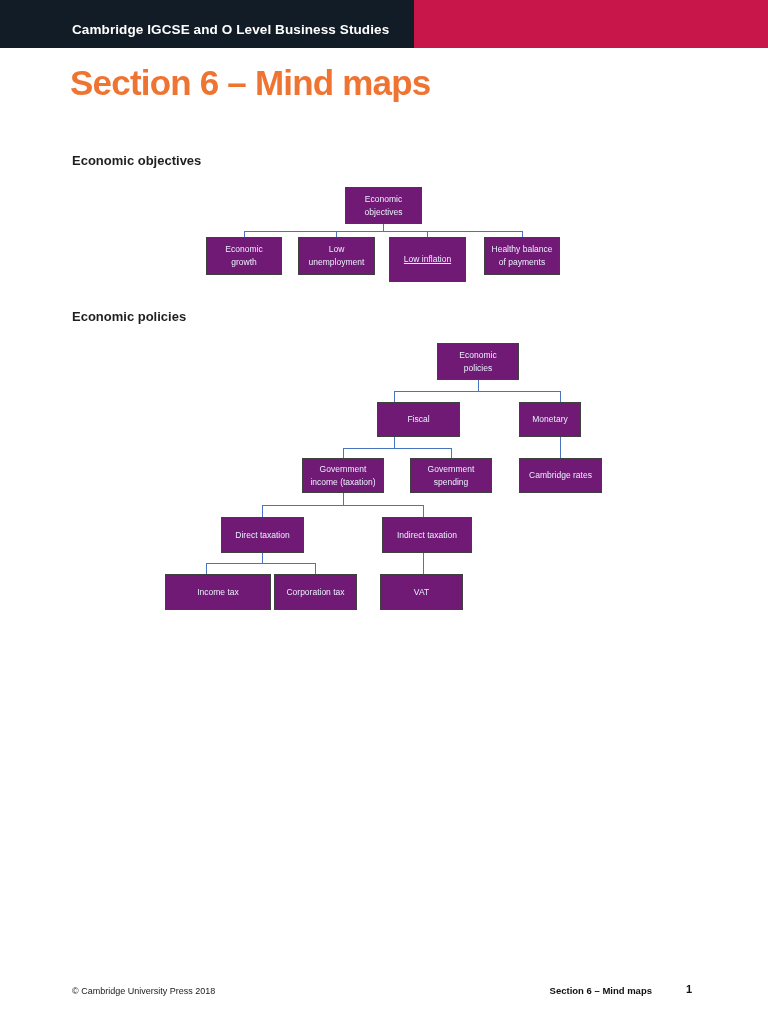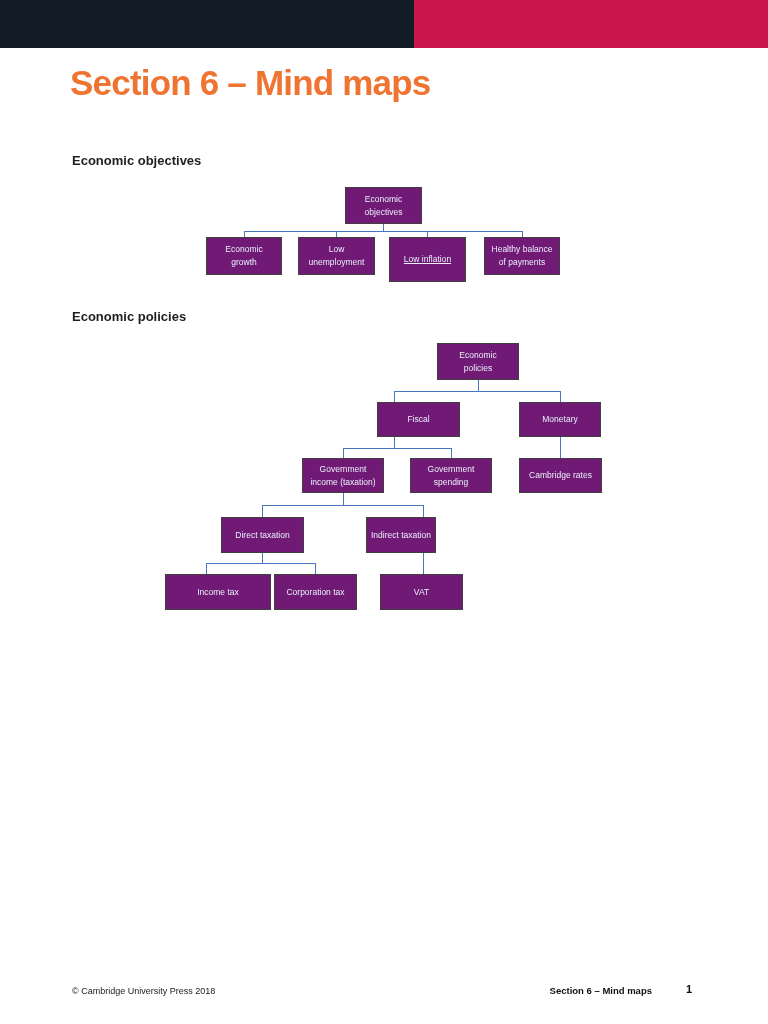--- a/index.html
+++ b/index.html
@@ -34,20 +34,21 @@
   .foot-section { position:absolute; right:116px; top:985px; font-size:9.5px; font-weight:bold; color:#111111; }
   .foot-page { position:absolute; left:686px; top:983px; font-size:11px; font-weight:bold; color:#111111; }
 </style>
 </head>
 <body>
 
 <div class="page">
 
   <div class="hdr-dark"></div>
   <div class="hdr-accent"></div>
+  <div class="hdr-title">Cambridge IGCSE and O Level Business Studies</div>
 
   <h1 class="section-title">Section 6 – Mind maps</h1>
 
   <h3 class="map-heading mh1">Economic objectives</h3>
 
   <div>
     <div class="node" style="left:345px; top:187px; width:77px; height:37px;">Economic
 objectives</div>
 
     <div class="vline" style="left:383px; top:224px; height:7px;"></div>
@@ -71,41 +72,41 @@
   <div>
     <div class="node" style="left:437px; top:343px; width:82px; height:37px;">Economic
 policies</div>
 
     <div class="vline" style="left:478px; top:380px; height:11px;"></div>
     <div class="hline" style="left:394px; top:391px; width:166px;"></div>
     <div class="vline" style="left:394px; top:391px; height:11px;"></div>
     <div class="vline" style="left:560px; top:391px; height:11px;"></div>
 
     <div class="node" style="left:353px; top:402px; width:83px; height:35px;margin-left:24px;">Fiscal</div>
-    <div class="node" style="left:519px; top:402px; width:82px; height:35px;">Monetary</div>
+    <div class="node" style="left:519px; top:402px; width:62px; height:35px;">Monetary</div>
 
     <div class="vline" style="left:394px; top:437px; height:11px;"></div>
     <div class="hline" style="left:343px; top:448px; width:108px;"></div>
     <div class="vline" style="left:343px; top:448px; height:10px;"></div>
     <div class="vline" style="left:451px; top:448px; height:10px;"></div>
     <div class="vline" style="left:560px; top:437px; height:21px;"></div>
 
     <div class="node" style="left:302px; top:458px; width:82px; height:35px;">Government
 income (taxation)</div>
     <div class="node" style="left:410px; top:458px; width:82px; height:35px;">Government
 spending</div>
     <div class="node" style="left:519px; top:458px; width:83px; height:35px;">Cambridge rates</div>
 
     <div class="vline" style="left:343px; top:493px; height:12px;"></div>
     <div class="hline" style="left:262px; top:505px; width:161px;"></div>
     <div class="vline" style="left:262px; top:505px; height:12px;"></div>
     <div class="vline" style="left:423px; top:505px; height:12px;"></div>
 
     <div class="node" style="left:221px; top:517px; width:83px; height:36px;">Direct taxation</div>
-    <div class="node" style="left:366px; top:517px; width:70px; height:36px;">Indirect taxation</div>
+    <div class="node" style="left:382px; top:517px; width:90px; height:36px;">Indirect taxation</div>
 
     <div class="vline" style="left:262px; top:553px; height:10px;"></div>
     <div class="hline" style="left:206px; top:563px; width:109px;"></div>
     <div class="vline" style="left:206px; top:563px; height:11px;"></div>
     <div class="vline" style="left:315px; top:563px; height:11px;"></div>
     <div class="vline" style="left:423px; top:553px; height:21px;"></div>
 
     <div class="node" style="left:165px; top:574px; width:106px; height:36px;">Income tax</div>
     <div class="node" style="left:274px; top:574px; width:83px; height:36px;">Corporation tax</div>
     <div class="node" style="left:380px; top:574px; width:83px; height:36px;">VAT</div>

